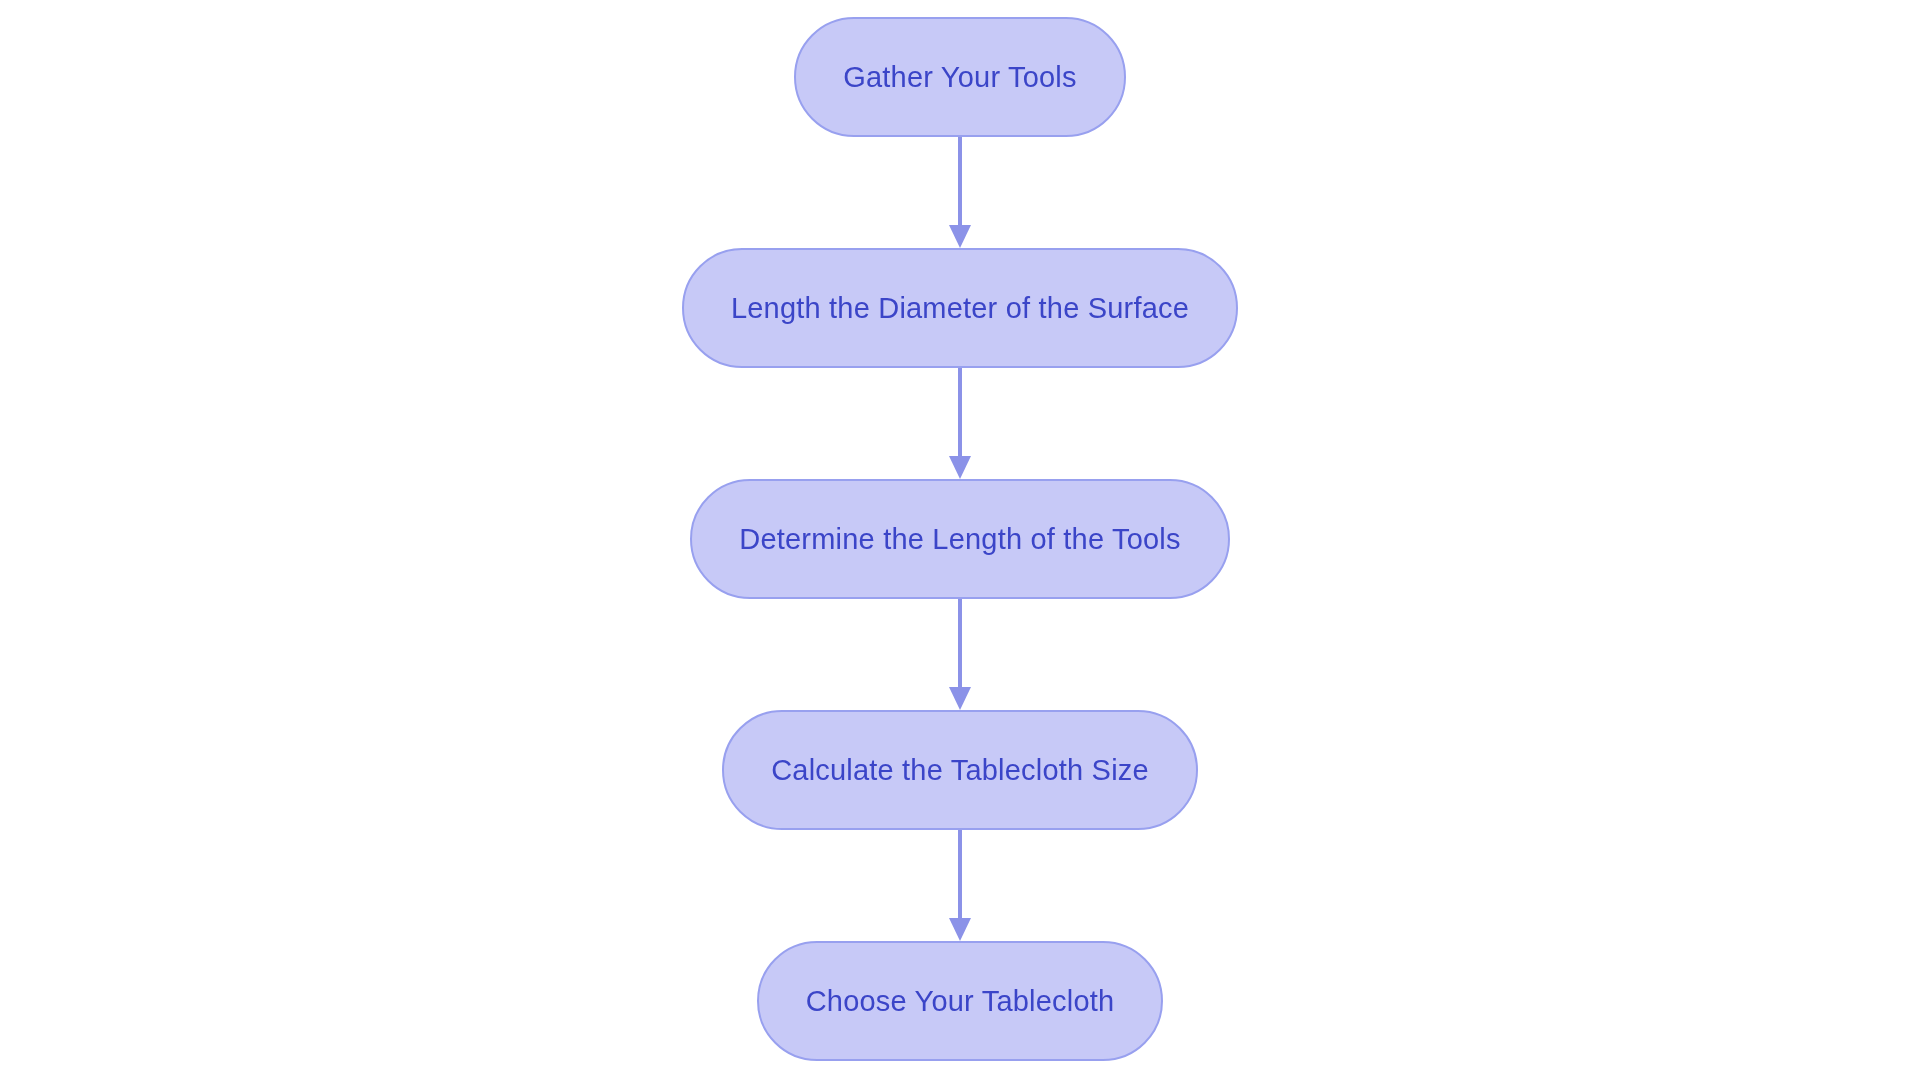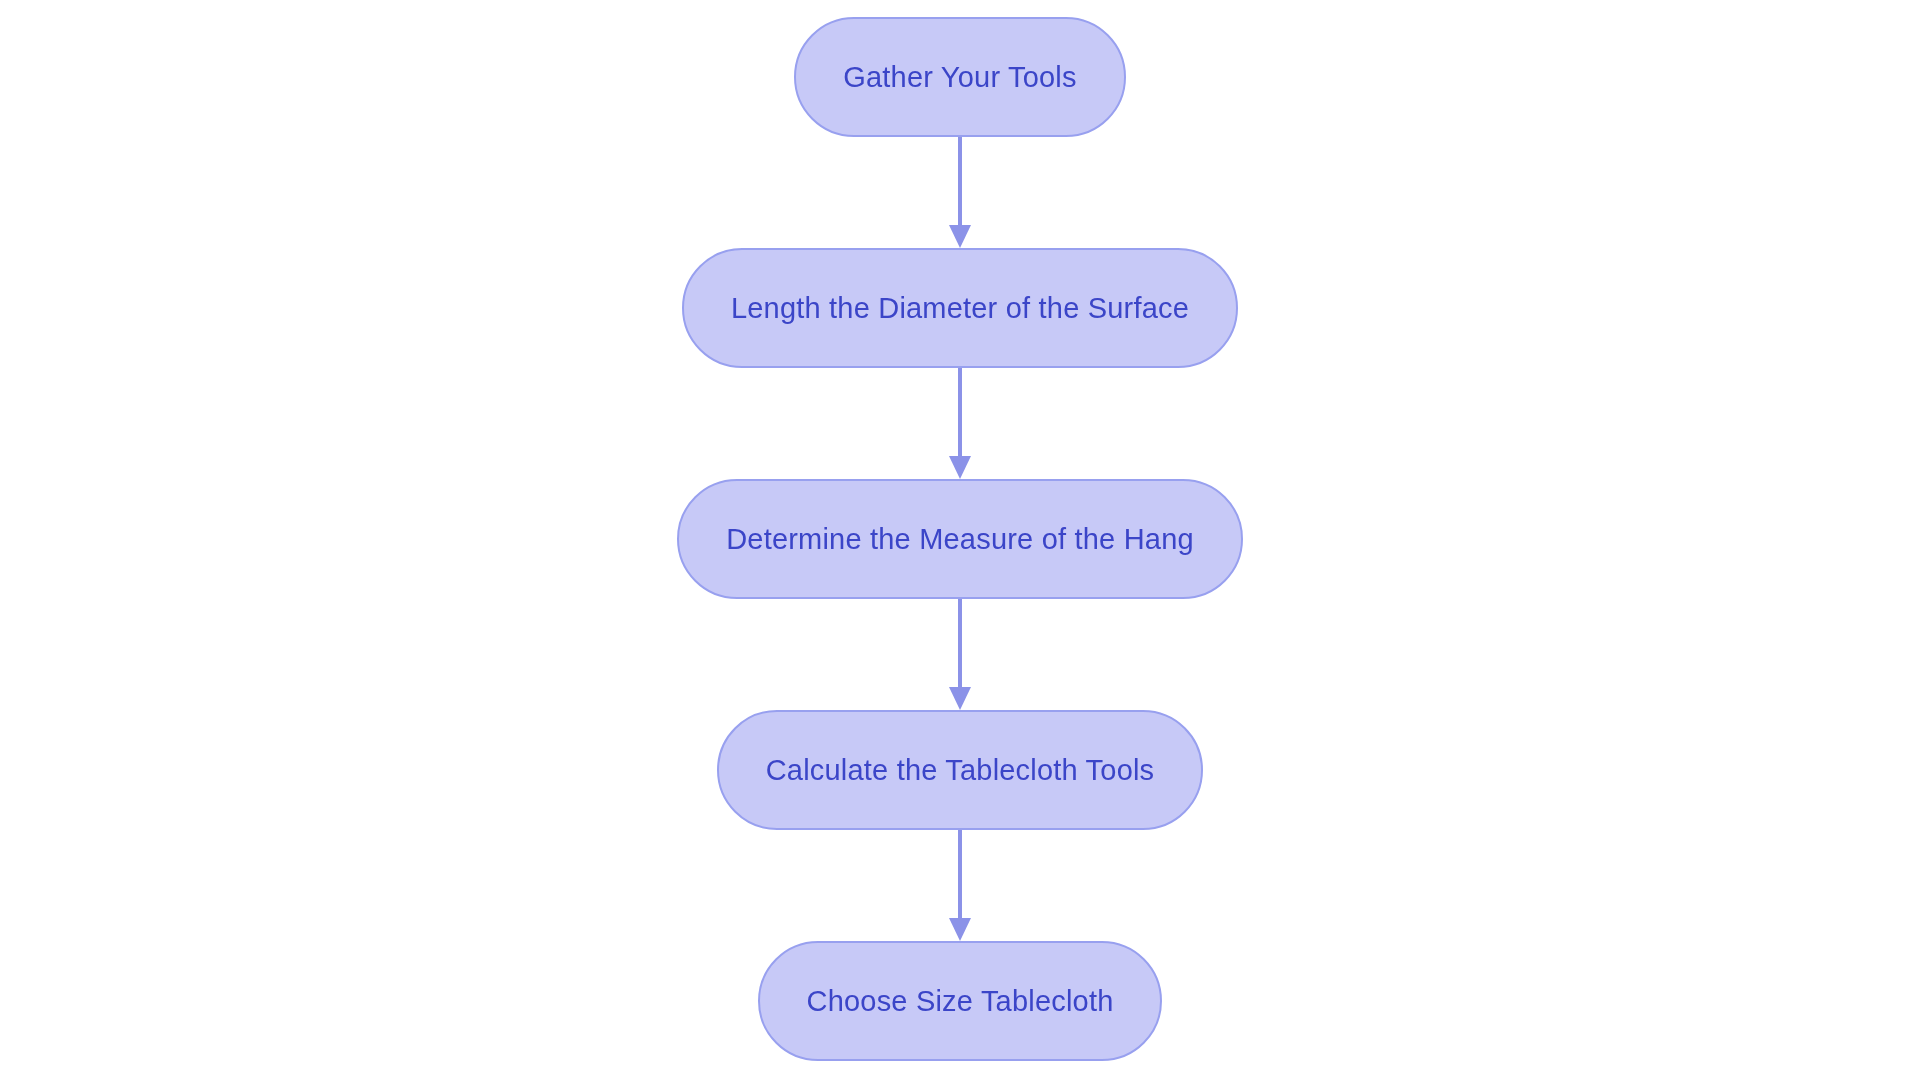--- a/index.html
+++ b/index.html
@@ -74,34 +74,34 @@
   <div class="node">
     <span>Length the Diameter of the Surface</span>
   </div>
 
   <svg class="connector" viewBox="0 0 26 111" xmlns="http://www.w3.org/2000/svg">
     <line class="shaft" x1="13" y1="0" x2="13" y2="90"></line>
     <polygon class="head" points="2,88 24,88 13,111"></polygon>
   </svg>
 
   <div class="node">
-    <span>Determine the Measure of the Hang</span>
+    <span>Determine the Length of the Tools</span>
   </div>
 
   <svg class="connector" viewBox="0 0 26 111" xmlns="http://www.w3.org/2000/svg">
     <line class="shaft" x1="13" y1="0" x2="13" y2="90"></line>
     <polygon class="head" points="2,88 24,88 13,111"></polygon>
   </svg>
 
   <div class="node">
-    <span>Calculate the Tablecloth Tools</span>
+    <span>Calculate the Tablecloth Size</span>
   </div>
 
   <svg class="connector" viewBox="0 0 26 111" xmlns="http://www.w3.org/2000/svg">
     <line class="shaft" x1="13" y1="0" x2="13" y2="90"></line>
     <polygon class="head" points="2,88 24,88 13,111"></polygon>
   </svg>
 
   <div class="node">
-    <span>Choose Size Tablecloth</span>
+    <span>Choose Your Tablecloth</span>
   </div>
 
 </div>
 
 </body></html>

